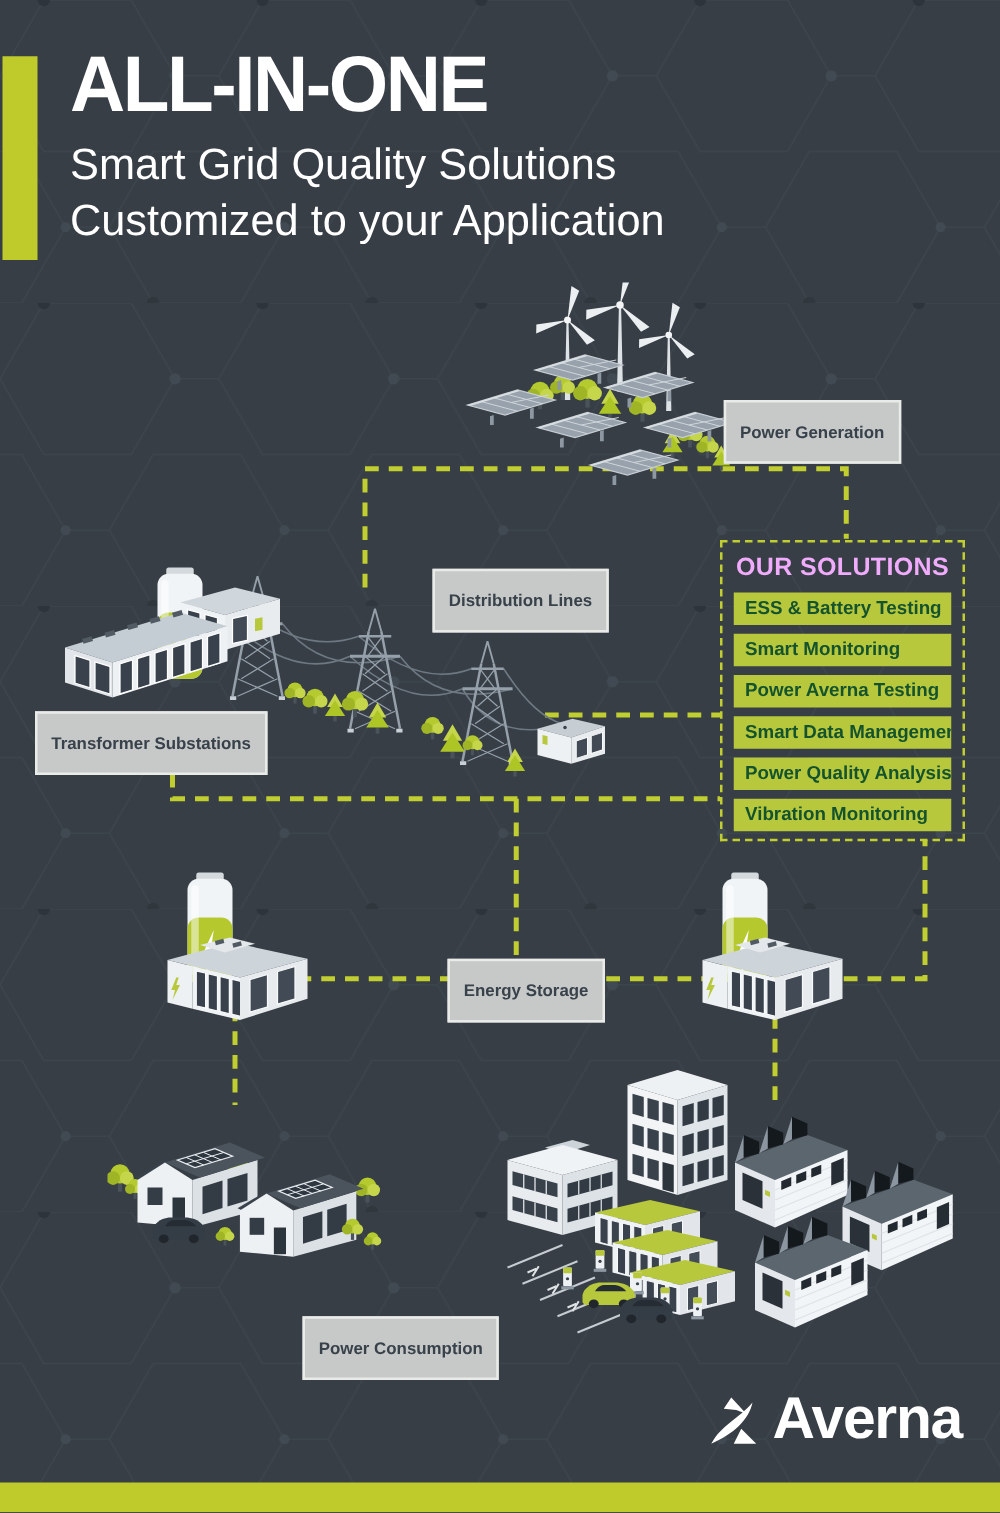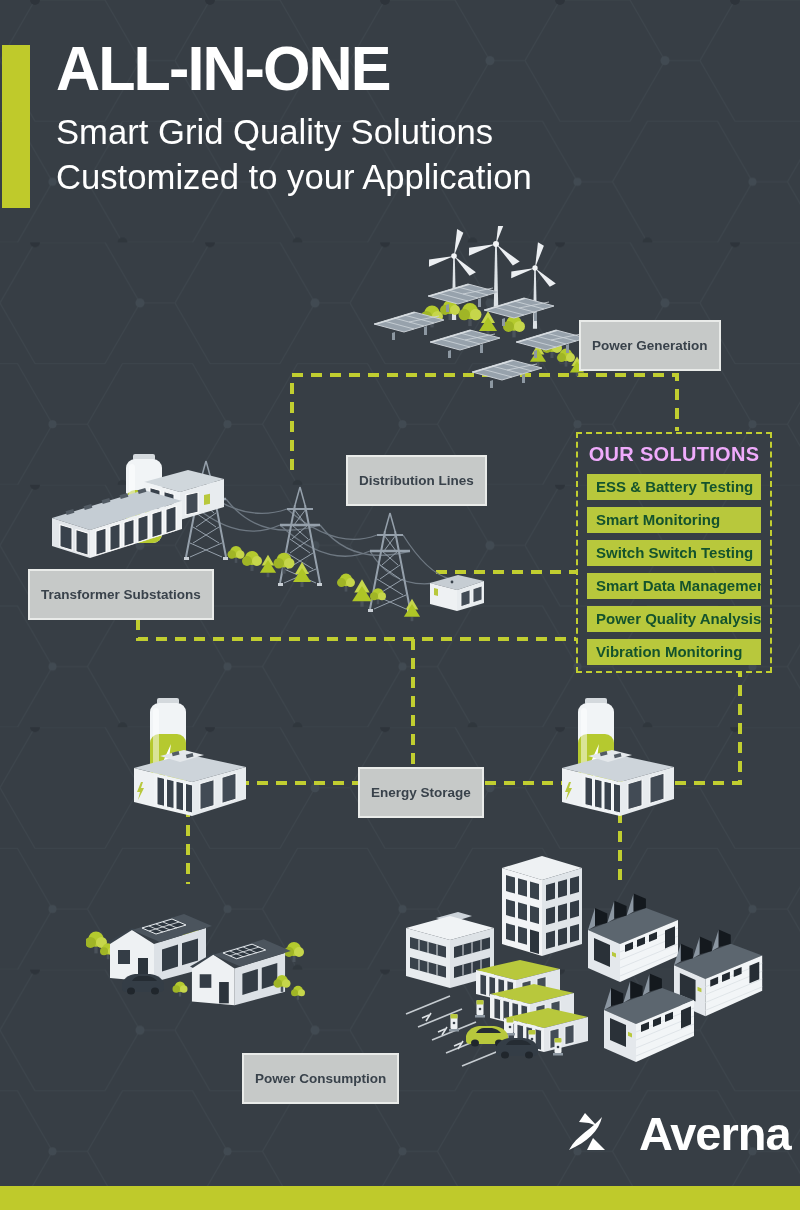--- a/index.html
+++ b/index.html
@@ -14,21 +14,21 @@
   .header{position:absolute;left:56px;top:36px;z-index:4;color:#fff;}
   .title{font-size:63px;font-weight:800;letter-spacing:-2px;line-height:64px;transform:scaleX(.97);transform-origin:left;}
   .subtitle{font-size:35px;font-weight:400;line-height:45px;margin-top:9px;transform:scaleX(.99);transform-origin:left;}
   .map-label{position:absolute;z-index:5;background:#c6c9c8;border:2px solid #e9ebe9;
      color:#39424b;font-size:13.5px;font-weight:700;padding:16px 11px;white-space:nowrap;}
   .solutions{position:absolute;left:576px;top:432px;width:196px;height:241px;z-index:5;
      border:2px dashed #c1ce30;box-sizing:border-box;padding-top:7px;}
   .solutions-title{color:#f0abfc;font-size:20px;font-weight:700;text-align:center;letter-spacing:.3px;margin:2px 0 8px;}
   .solution-item{height:26px;line-height:26px;margin:0 9px 7px;background:#b8c83c;
      color:#14532d;font-size:15px;font-weight:700;padding-left:9px;white-space:nowrap;overflow:hidden;}
-  .brand{position:absolute;left:564px;top:1106px;z-index:4;display:flex;align-items:center;gap:21px;}
+  .brand{position:absolute;left:564px;top:1106px;z-index:4;display:flex;align-items:flex-end;}
   .brand-name{color:#fff;font-size:47px;font-weight:700;letter-spacing:-1px;margin-left:8px;}
 </style>
 </head>
 <body>
 
 <div class="stage">
 
   <svg class="bg-pattern" width="800" height="1210">
     <defs>
       <pattern id="hexnet" width="175" height="242.4" patternUnits="userSpaceOnUse">
@@ -420,21 +420,21 @@
   <div class="map-label" style="left:579px;top:320px">Power Generation</div>
   <div class="map-label" style="left:346px;top:455px">Distribution Lines</div>
   <div class="map-label" style="left:28px;top:569px">Transformer Substations</div>
   <div class="map-label" style="left:358px;top:767px">Energy Storage</div>
   <div class="map-label" style="left:242px;top:1053px">Power Consumption</div>
 
   <div class="solutions">
     <div class="solutions-title">OUR SOLUTIONS</div>
     <div class="solution-item">ESS &amp; Battery Testing</div>
     <div class="solution-item">Smart Monitoring</div>
-    <div class="solution-item">Switch Switch Testing</div>
+    <div class="solution-item">Power Averna Testing</div>
     <div class="solution-item">Smart Data Management</div>
     <div class="solution-item">Power Quality Analysis</div>
     <div class="solution-item">Vibration Monitoring</div>
   </div>
 
   <div class="header">
     <div class="title">ALL-IN-ONE</div>
     <div class="subtitle">
       <div>Smart Grid Quality Solutions</div>
       <div>Customized to your Application</div>

